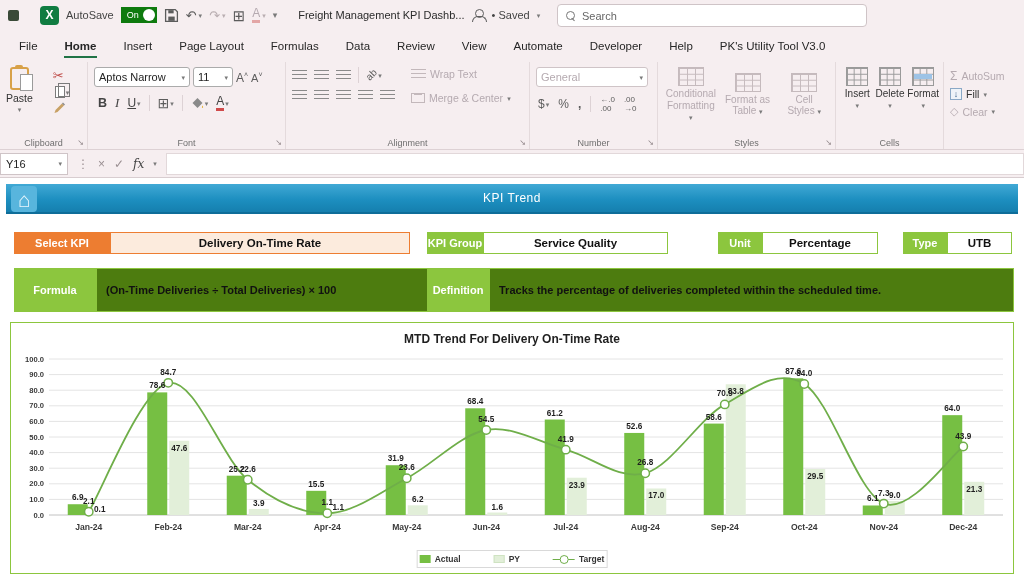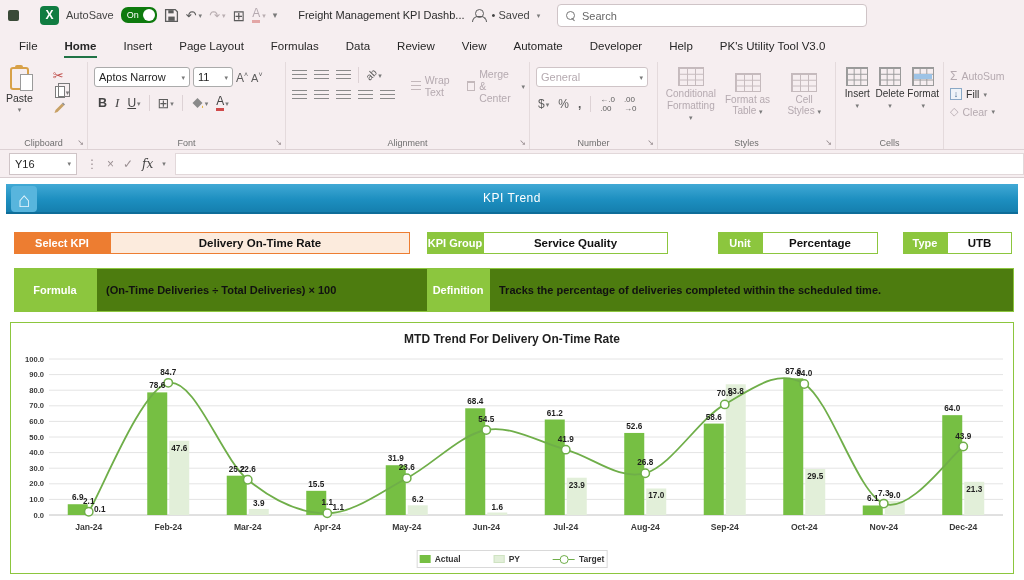--- a/index.html
+++ b/index.html
@@ -4,21 +4,21 @@
 <style>
   *{margin:0;padding:0;box-sizing:border-box;font-family:"Liberation Sans",sans-serif}
   html,body{background:#e8e8e8}
   .screen{position:relative;width:1024px;height:580px;background:#fff;overflow:hidden}
 
   
   .titlebar{position:absolute;top:0;left:0;width:1024px;height:30px;background:#f6eef0;display:flex;align-items:center;padding:0 8px;gap:7px;font-size:11px;color:#333}
   .app-dot{width:11px;height:11px;background:#3a4a38;border-radius:2px;flex:0 0 auto}
   .xl-logo{width:19px;height:19px;background:#107c41;border-radius:4px;color:#fff;font-weight:bold;font-size:12px;display:flex;align-items:center;justify-content:center;margin-left:14px}
   .autosave-lbl{color:#444}
-  .toggle{width:36px;height:16px;background:#0e7a0e;border-radius:7px;position:relative;display:flex;align-items:center;color:#fff;font-size:9px;padding-left:6px}
+  .toggle{width:36px;height:16px;background:#0e7a0e;border-radius:0;position:relative;display:flex;align-items:center;color:#fff;font-size:9px;padding-left:6px}
   .toggle .knob{position:absolute;right:2px;top:2px;width:12px;height:12px;background:#fff;border-radius:50%}
   .qat{display:flex;align-items:center;gap:2px;color:#5c5c5c;font-size:13px}
   .qat .dis{color:#b9aeb1}
   .chev{font-size:7px;color:#7a7a7a;line-height:1}
   .doc-title{margin-left:14px;color:#2b2b2b;font-size:11px;white-space:nowrap}
   .presence{width:13px;height:13px;position:relative}
   .presence::before{content:"";position:absolute;left:3px;top:0;width:7px;height:7px;border:1.3px solid #5c5c5c;border-radius:50%}
   .presence::after{content:"";position:absolute;left:0;bottom:0;width:13px;height:5px;border:1.3px solid #5c5c5c;border-bottom:none;border-radius:6px 6px 0 0}
   .saved-lbl{color:#444}
   .searchbox{position:absolute;left:557px;top:4px;width:310px;height:23px;background:#fff;border:1px solid #cfc4c7;border-radius:4px;display:flex;align-items:center;padding:0 8px;gap:7px;color:#666;font-size:11px}
@@ -53,39 +53,39 @@
   .font-row2{display:flex;align-items:center;gap:8px;margin-top:8px;padding-left:4px}
   .b-ico{font-weight:bold;font-size:12.5px;color:#444}
   .i-ico{font-style:italic;font-family:"Liberation Serif",serif;font-size:13px;color:#444}
   .u-ico{text-decoration:underline;font-size:12px;color:#444}
   .a-color{font-size:12px;color:#b5aab0;border-bottom:3px solid #e3a6a6;line-height:1.1}
   .vsep{width:1px;height:16px;background:#ddd2d5}
 
   .lines{width:15px;height:11px;background:linear-gradient(#8a8a8a 1.5px,transparent 1.5px);background-size:100% 4px}
   .lines.dis{background:linear-gradient(#c3b8bb 1.5px,transparent 1.5px);background-size:100% 4px}
   .align-grid{display:flex;flex-direction:column;gap:7px}
-  .wrapmerge{display:flex;flex-direction:row;gap:12px;margin-left:10px;padding-top:1px}
+  .wrapmerge{display:flex;flex-direction:column;gap:12px;margin-left:10px;padding-top:1px}
   .wm-item{display:flex;align-items:center;gap:4px;font-size:10.5px;color:#b5aab0}
   .mbox{width:14px;height:10px;border:1px solid #c3b8bb;background:linear-gradient(#c3b8bb 1.5px,transparent 1.5px) center/8px 100% no-repeat}
 
   .num-icons{display:flex;align-items:center;gap:9px;margin-top:8px;padding-left:2px;color:#5c5c5c;font-size:12px}
   .dec{font-size:8px;color:#5c5c5c;letter-spacing:0}
 
   .bigbtn{display:flex;flex-direction:column;align-items:center;justify-content:flex-start;gap:2px;font-size:10px;line-height:1.15;text-align:center;color:#333;width:56px}
   .gi{width:26px;height:19px;border:1px solid #c5babd;position:relative;background-image:linear-gradient(to right,#c5babd 1px,transparent 1px),linear-gradient(to bottom,#c5babd 1px,transparent 1px);background-size:33.4% 100%,100% 34%}
   .gi.dark{border-color:#9a9a9a;background-image:linear-gradient(to right,#9a9a9a 1px,transparent 1px),linear-gradient(to bottom,#9a9a9a 1px,transparent 1px)}
   .gi.acc::before{content:"";position:absolute;left:1px;right:1px;top:6px;height:5px;background:#9dc3e6}
   .cells-row{display:flex;gap:2px}
   .edit-col{display:flex;flex-direction:column;gap:5px;padding-top:2px;font-size:10.5px;color:#333}
   .edit-item{display:flex;align-items:center;gap:4px}
   .filldn{width:12px;height:12px;border:1px solid #8aa8c6;color:#2f5a84;font-size:9px;display:flex;align-items:center;justify-content:center;background:#eef3f8}
 
   
   .fbar{position:absolute;top:150px;left:0;width:1024px;height:28px;background:#f6eef0;display:flex;align-items:center;border-bottom:1px solid #d8cdd0}
-  .namebox{width:68px;height:22px;background:#fff;border:1px solid #cfc4c7;margin-left:9px;display:flex;align-items:center;justify-content:space-between;padding:0 5px;font-size:11px;color:#222}
+  .namebox{width:68px;height:22px;background:#fff;border:1px solid #cfc4c7;margin-left:0;display:flex;align-items:center;justify-content:space-between;padding:0 5px;font-size:11px;color:#222}
   .fbtns{display:flex;align-items:center;gap:9px;padding:0 9px;color:#9b9093;font-size:12px}
   .fx{font-family:"DejaVu Serif",serif;font-style:italic;color:#444;font-size:12px}
   .finput{flex:1;height:22px;background:#fff;border:1px solid #e2d8da;margin-right:0}
 
   
   :root{--orange:#ed7d31;--green:#8cc63e;--blue:#2095c8}
   .bluebar{position:absolute;left:6px;top:184px;width:1012px;height:30px;background:linear-gradient(180deg,#41a9d5 0%,#1d8fc0 55%,#157fae 100%);border-bottom:2px solid #0e6d99;display:flex;align-items:center;justify-content:center}
   .bluebar .home{position:absolute;left:5px;top:2px;width:26px;height:26px;background:#58b5dd;border-radius:4px;color:#eaf7fd;font-size:21px;display:flex;align-items:center;justify-content:center;line-height:1}
   .bluebar .ttl{color:#fff;font-weight:normal;font-size:12px;letter-spacing:.5px}
 

